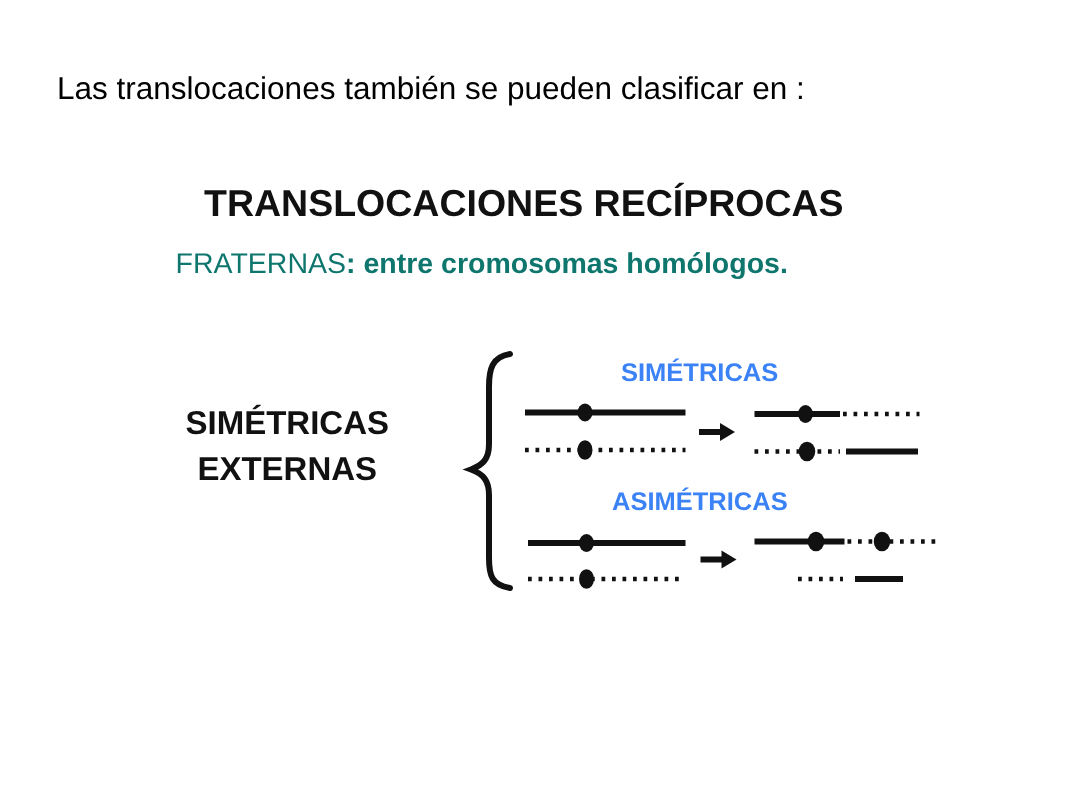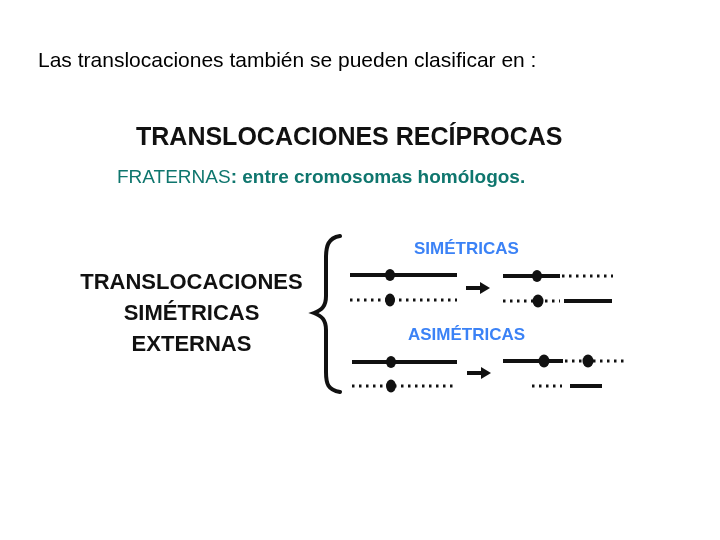--- a/index.html
+++ b/index.html
@@ -42,21 +42,20 @@
 <div class="intro">Las translocaciones también se pueden clasificar en :</div>
 
 <div class="figure">
   <div class="t-main">TRANSLOCACIONES RECÍPROCAS</div>
 
   <div class="def def-1">
     <span class="term">FRATERNAS</span><span>: entre cromosomas homólogos.</span>
   </div>
 
   <div class="left-title">
-    <div>TRANSLOCACIONES</div>
     <div>SIMÉTRICAS</div>
     <div>EXTERNAS</div>
   </div>
 
   <div class="sub-label sub-sim">SIMÉTRICAS</div>
   <div class="sub-label sub-asim">ASIMÉTRICAS</div>
 
   <svg class="diagram" width="720" height="540" viewBox="0 0 720 540">
 
     <path d="M340 236 C 328 238, 326 246, 326 258 L 326 296 C 326 306, 322 310, 314 313 C 322 316, 326 320, 326 330 L 326 372 C 326 384, 328 390, 340 392" fill="none" stroke="#111" stroke-width="4" stroke-linecap="round"></path>

